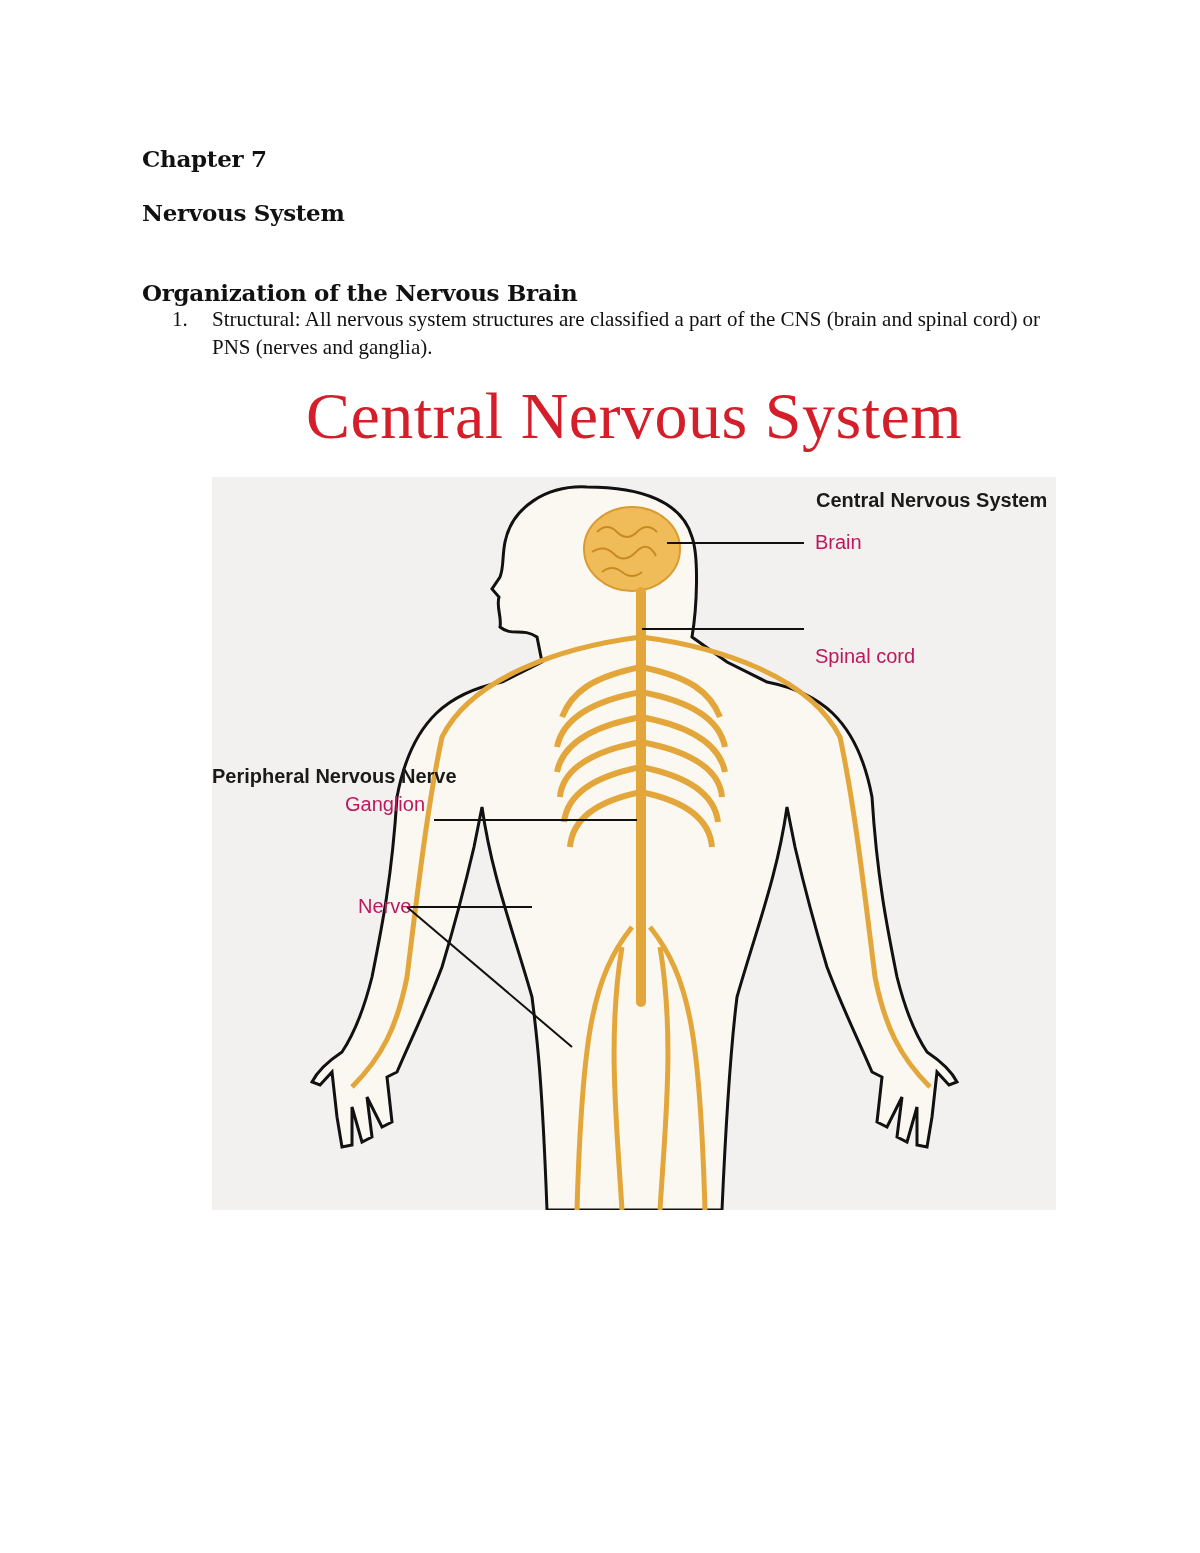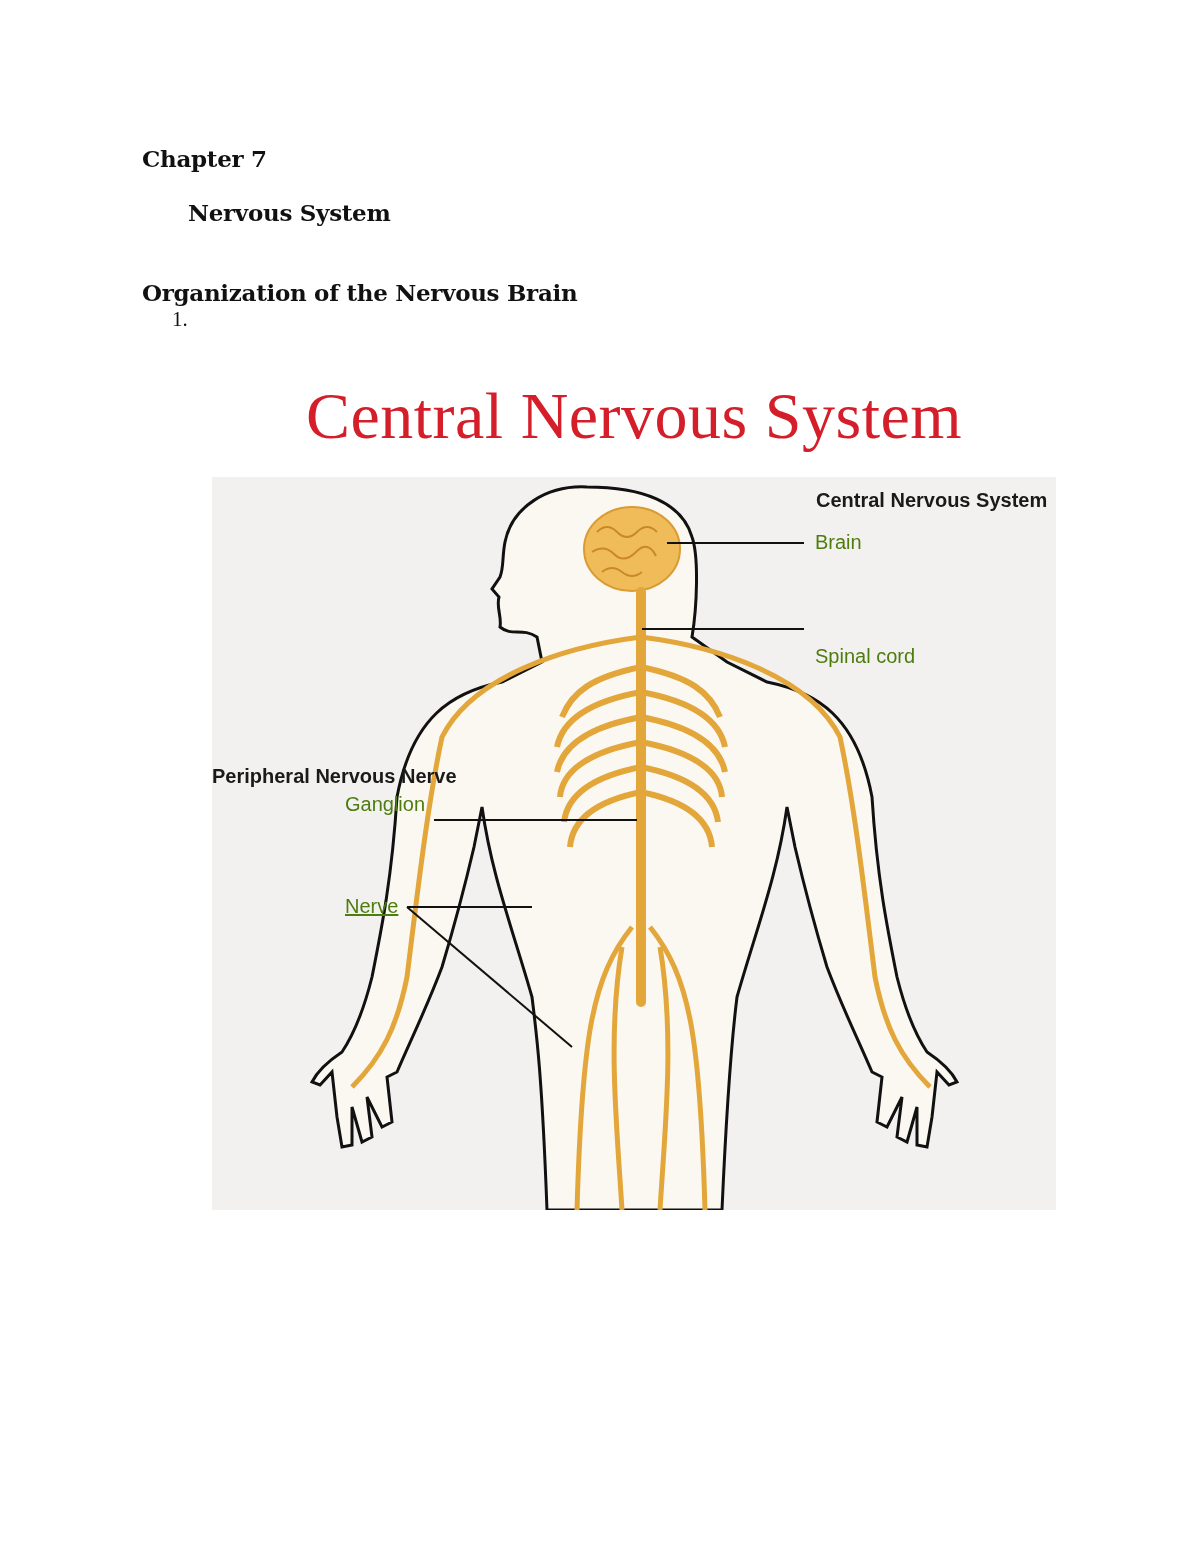--- a/index.html
+++ b/index.html
@@ -4,33 +4,34 @@
 <style>
   html, body { margin:0; padding:0; background:#ffffff; }
   body { width:1200px; height:1553px; position:relative; overflow:hidden; font-family:"DejaVu Serif", serif; color:#111; }
   .heading { position:absolute; left:142px; font-family:"DejaVu Serif", serif; font-weight:bold; font-size:23px; letter-spacing:-0.3px; }
   .list { position:absolute; left:142px; top:305px; width:930px; font-family:"Liberation Serif", serif; font-size:21px; line-height:28px; }
   .list-item { position:relative; padding-left:70px; }
   .list-num { position:absolute; left:30px; top:0; }
   .banner { position:absolute; left:212px; top:372px; width:844px; height:92px; background:#fff; text-align:center; }
   .banner-text { font-family:"Liberation Serif", serif; font-size:66px; color:#d41e2a; line-height:88px; letter-spacing:0.5px; }
   .diagram { position:absolute; left:212px; top:477px; width:844px; height:733px; background:#f2f1ef; overflow:hidden; }
-  .lbl { position:absolute; font-family:"Liberation Sans", sans-serif; font-size:20px; color:#4d7c0f; }
+  .lbl { position:absolute; font-family:"Liberation Sans", sans-serif; font-size:20px; color:#be185d; }
   .lbl-bold { font-weight:bold; color:#1a1a1a; font-size:20px; }
 </style>
 </head>
 <body>
 
 <div class="heading" style="top:145px;">Chapter 7</div>
-<div class="heading" style="top:199px;margin-left:46px;">Nervous System</div>
+<div class="heading" style="top:199px;">Nervous System</div>
 <div class="heading" style="top:279px;">Organization of the Nervous Brain</div>
 
 <div class="list">
   <div class="list-item">
     <span class="list-num">1.</span>
+    <span>Structural: All nervous system structures are classified a part of the CNS (brain and spinal cord) or PNS (nerves and ganglia).</span>
   </div>
 </div>
 
 <div class="banner">
   <div class="banner-text">Central Nervous System</div>
 </div>
 
 <div class="diagram">
   <svg width="844" height="733" viewBox="0 0 844 733" style="position:absolute;left:0;top:0;">
 
@@ -76,14 +77,14 @@
       <line x1="195" y1="430" x2="320" y2="430"></line>
       <line x1="195" y1="430" x2="360" y2="570"></line>
     </g>
   </svg>
 
   <div class="lbl lbl-bold" style="left:604px;top:12px;">Central Nervous System</div>
   <div class="lbl" style="left:603px;top:54px;">Brain</div>
   <div class="lbl" style="left:603px;top:140px;margin-top:28px;">Spinal cord</div>
   <div class="lbl lbl-bold" style="left:0px;top:288px;">Peripheral Nervous Nerve</div>
   <div class="lbl" style="left:133px;top:316px;">Ganglion</div>
-  <div class="lbl" style="left:133px;top:418px;text-decoration:underline;">Nerve</div>
+  <div class="lbl" style="left:146px;top:418px;">Nerve</div>
 </div>
 
 </body></html>

